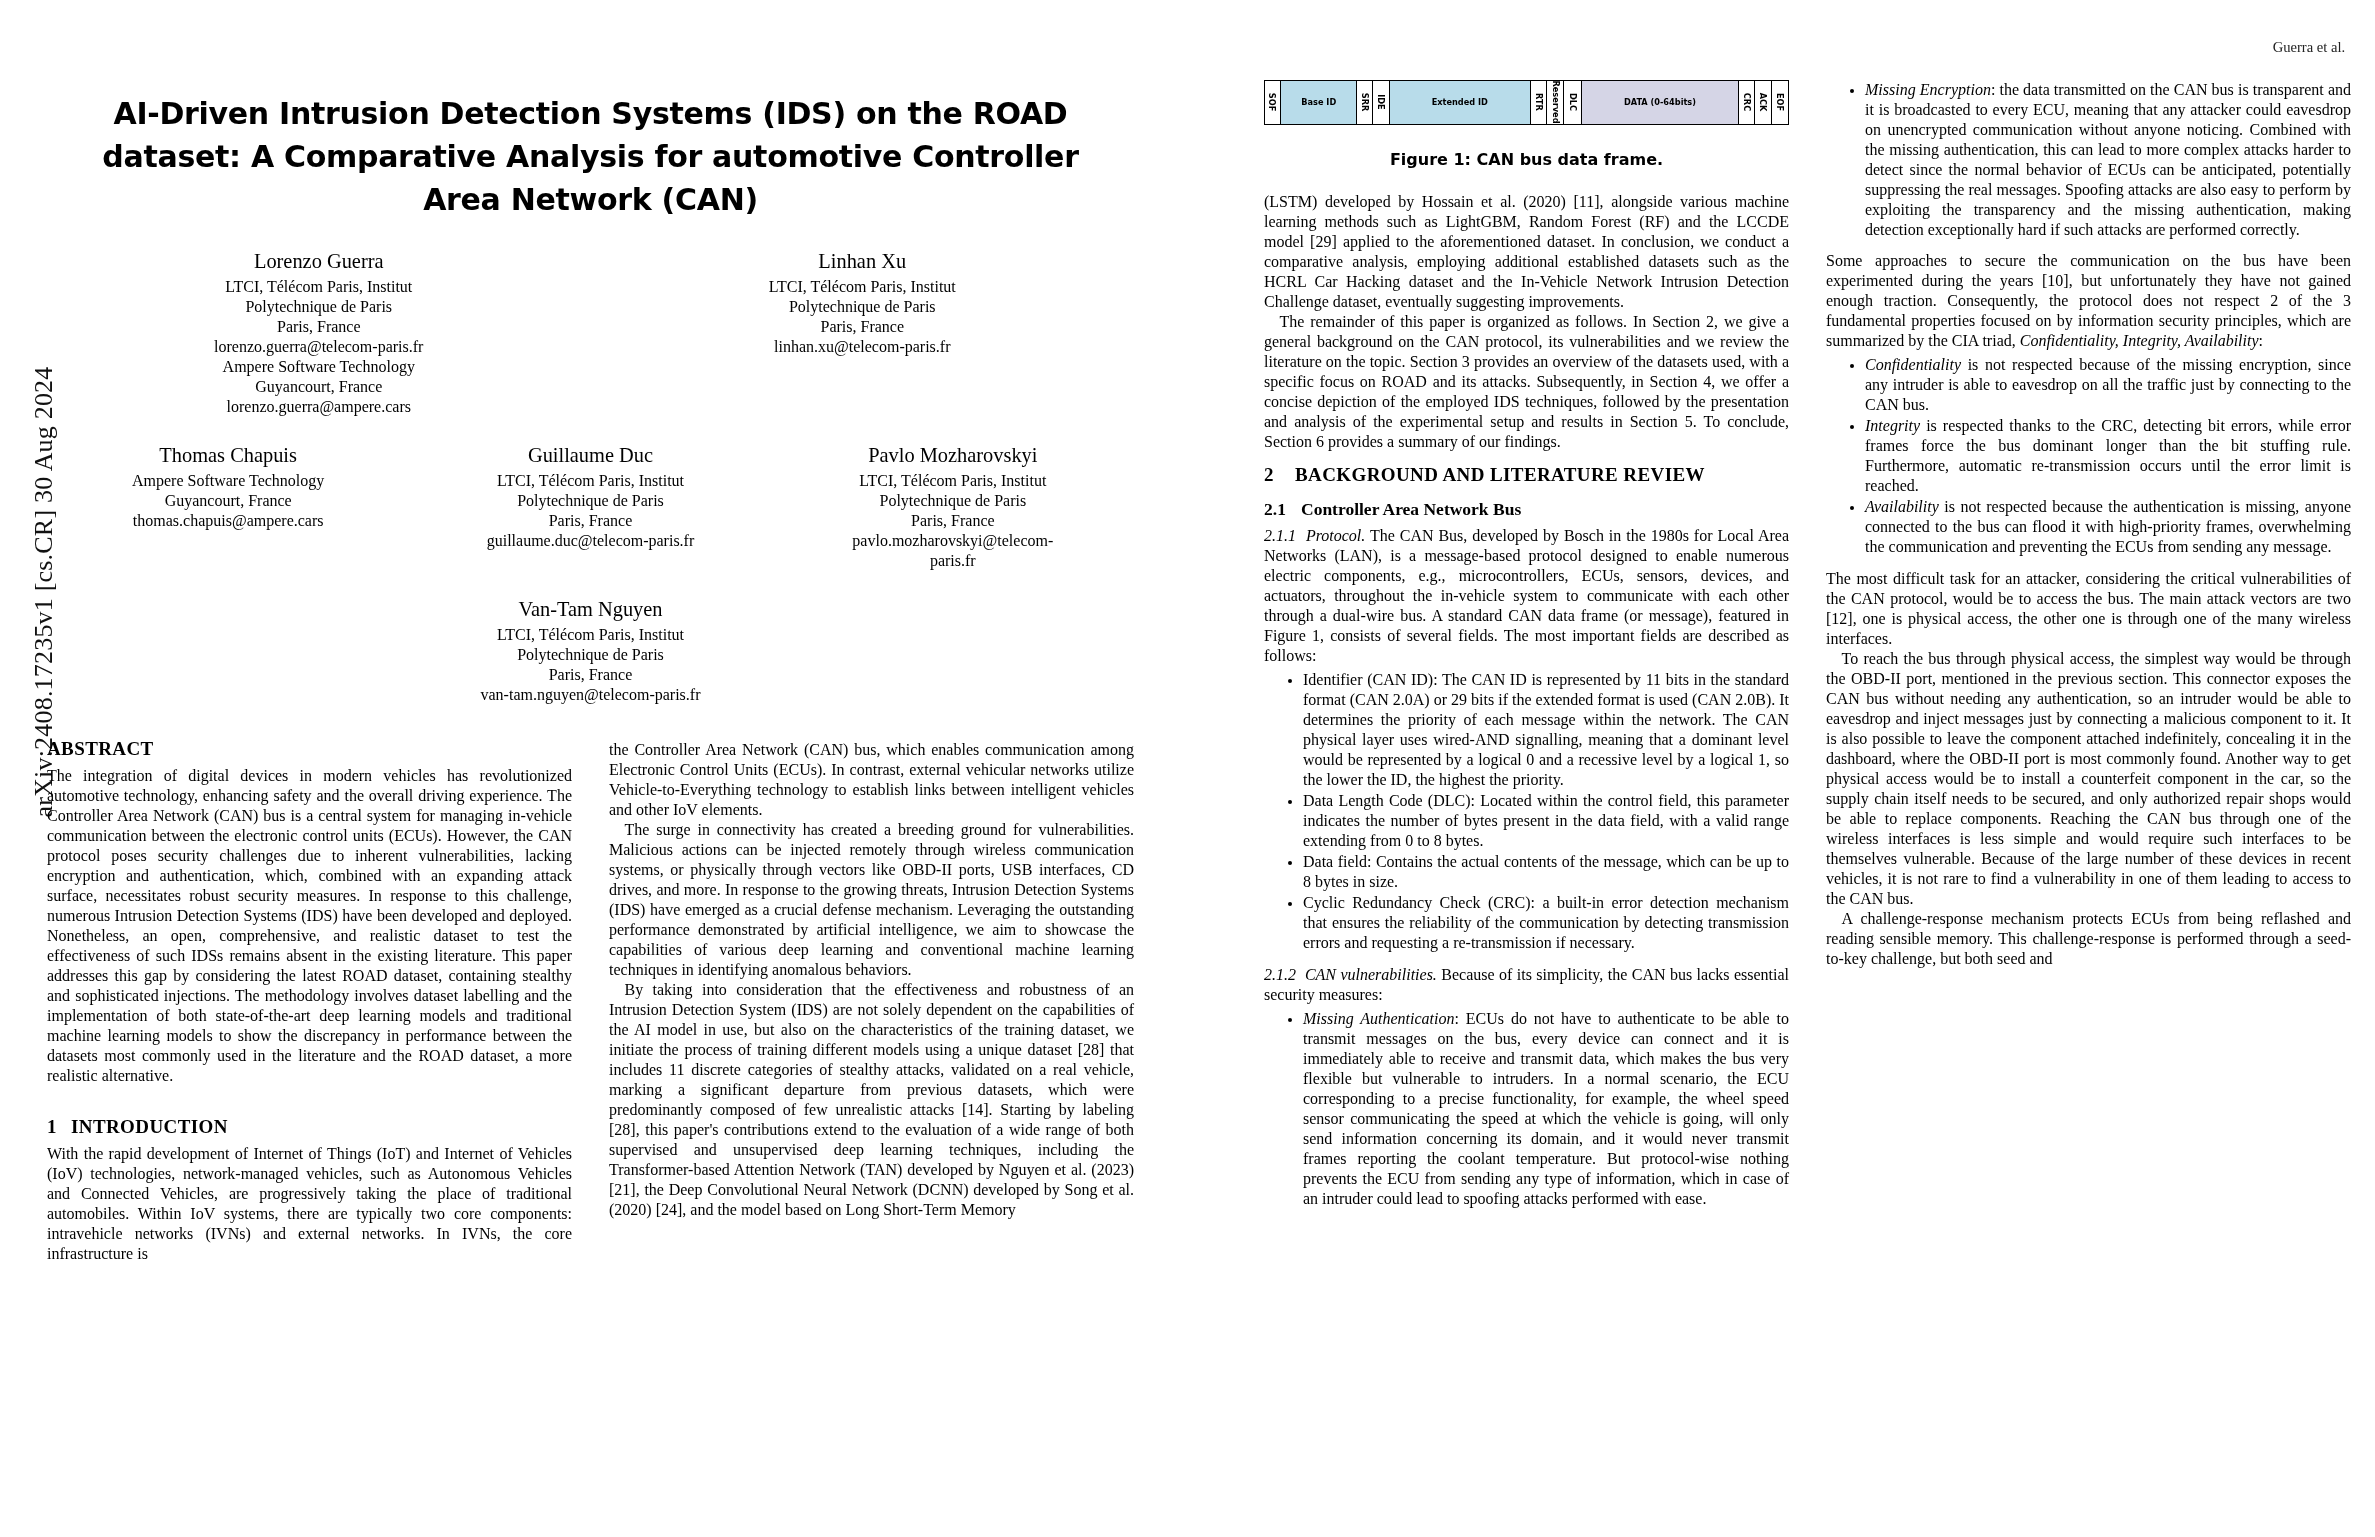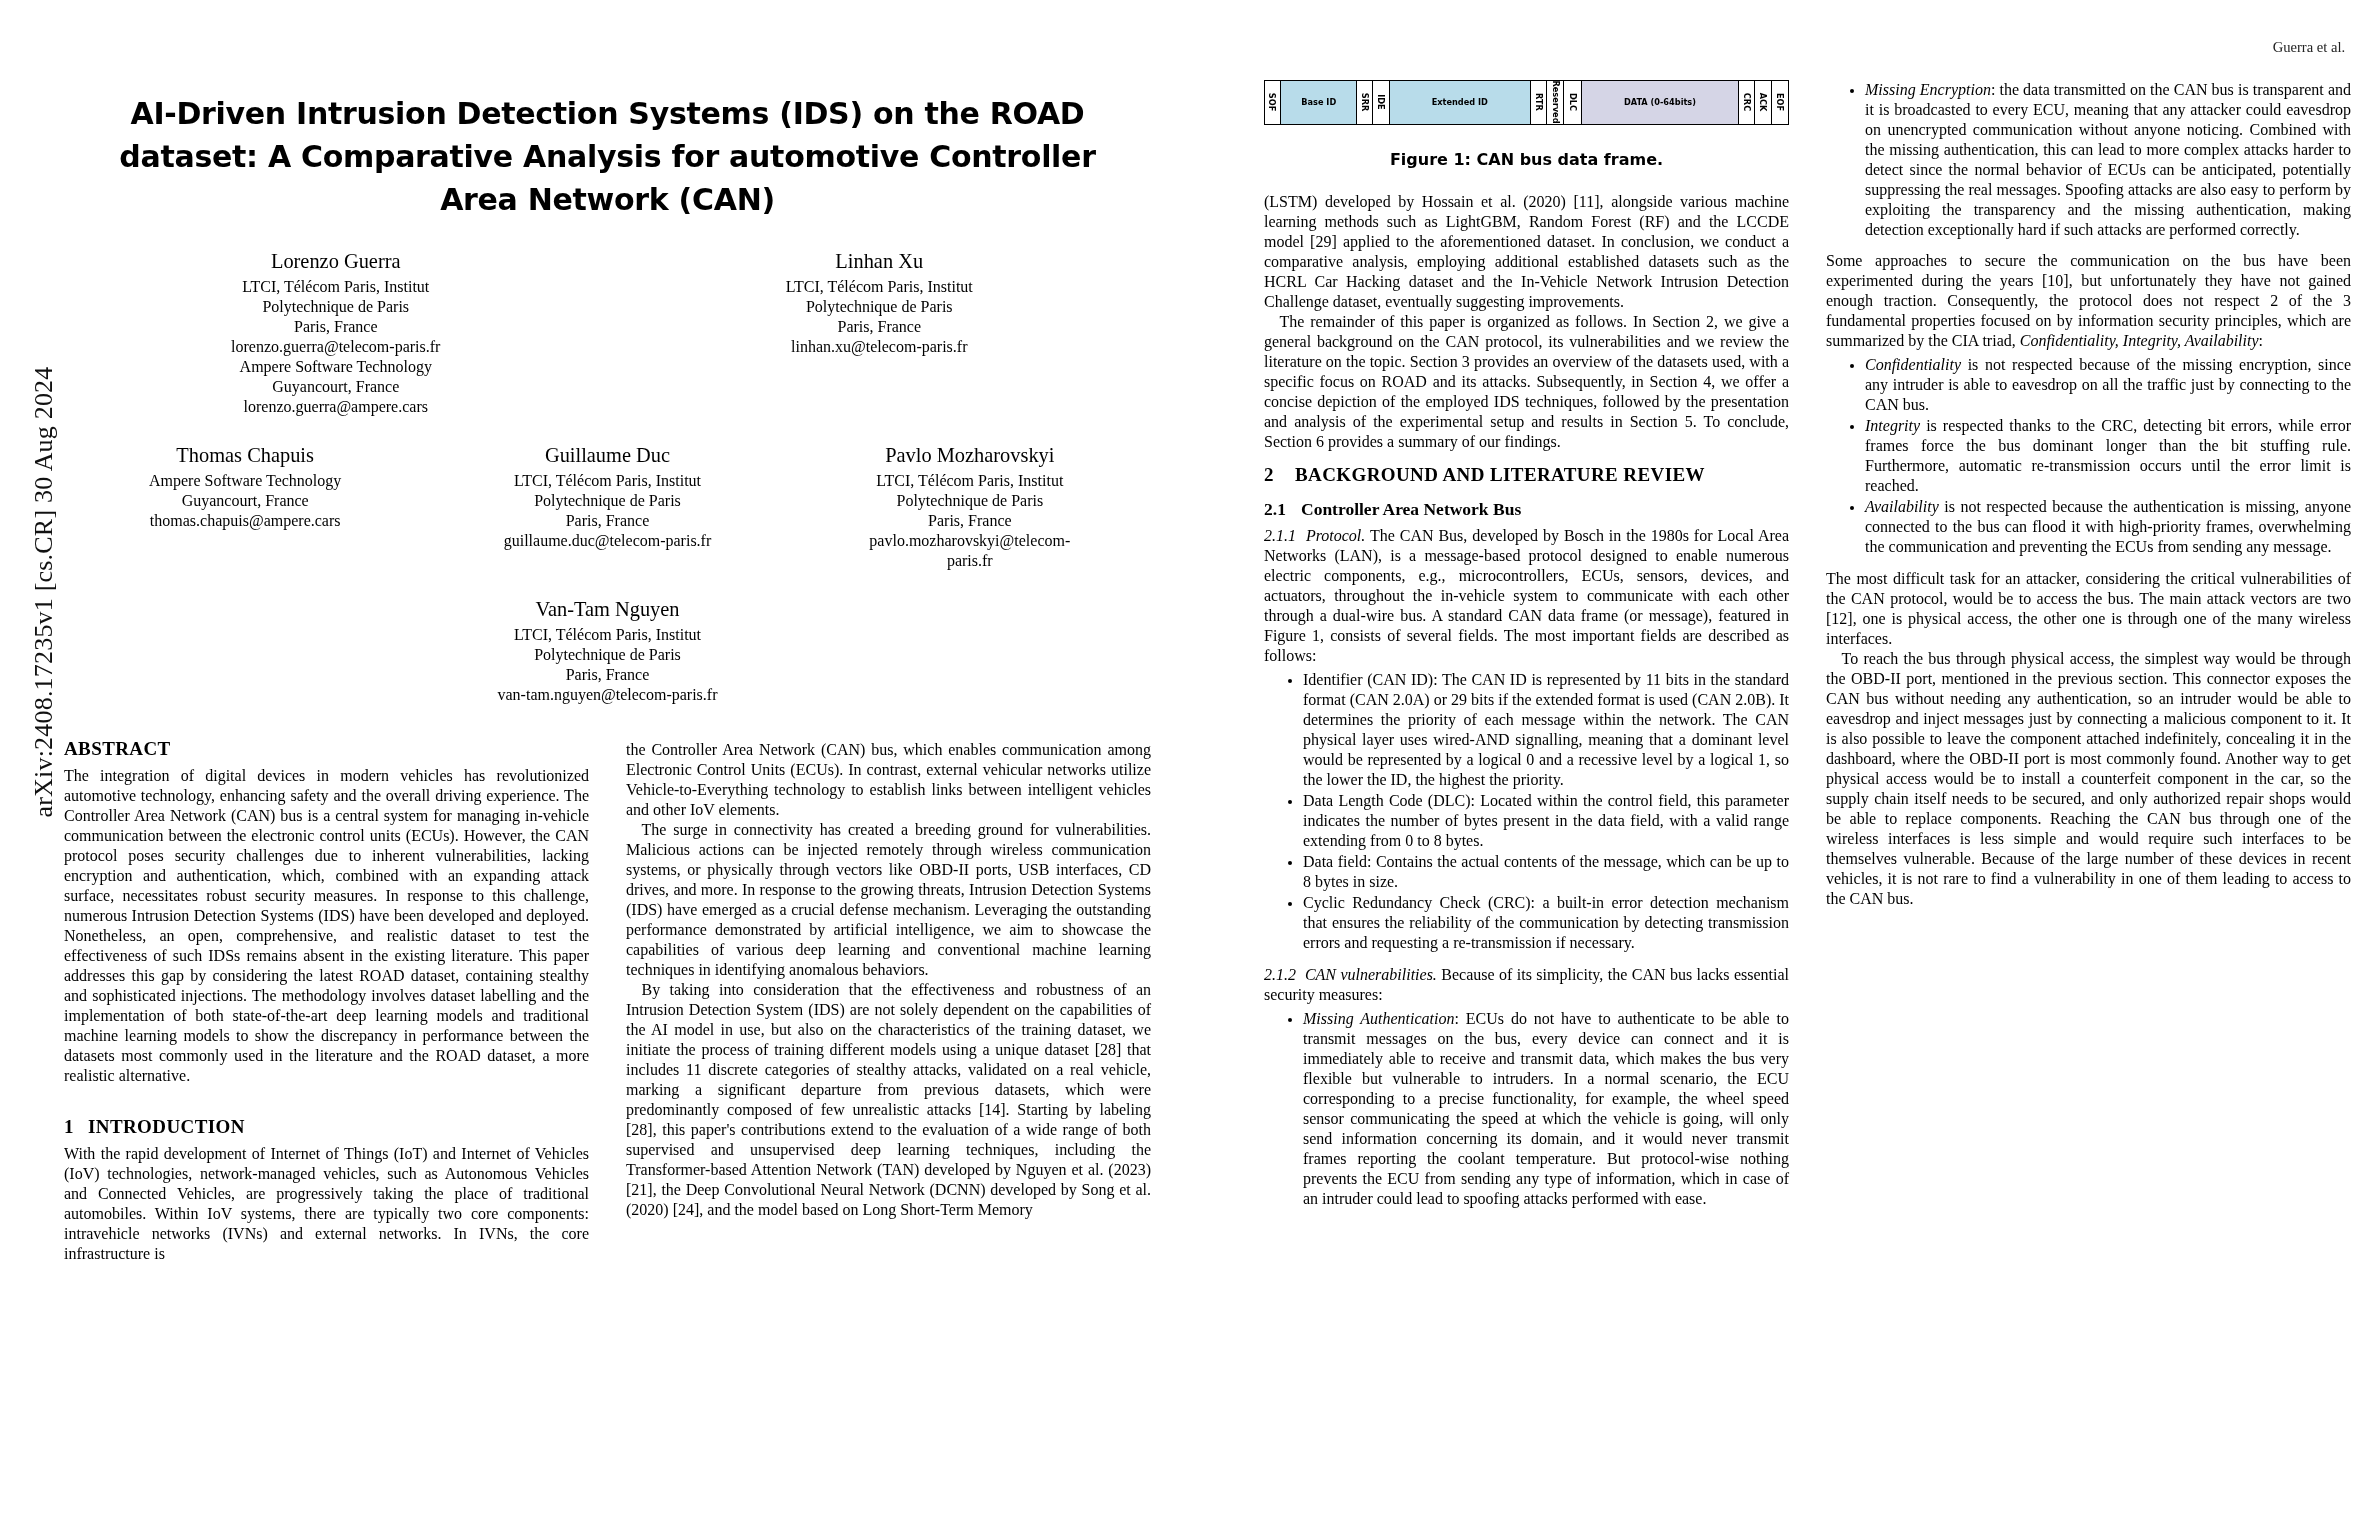--- a/index.html
+++ b/index.html
@@ -23,21 +23,21 @@
     transform-origin:center center;
     font-family:"Liberation Serif", serif;
     font-size:26px;
     letter-spacing:0.2px;
     color:#111;
     text-align:center;
     white-space:nowrap;
   }
 
   
-  #page1 { position:absolute; left:64px; top:39px; width:1087px; height:1456px; }
+  #page1 { position:absolute; left:47px; top:39px; width:1087px; height:1456px; }
 
   #paper-title {
     text-align:center;
     font-family:"DejaVu Sans", sans-serif;
     font-weight:bold;
     font-size:30px;
     line-height:43px;
     margin:53px 41px 0 41px;
     letter-spacing:-0.3px;
   }
@@ -321,18 +321,19 @@
         <ul class="bul">
           <li><span class="it">Confidentiality</span><span> is not respected because of the missing encryption, since any intruder is able to eavesdrop on all the traffic just by connecting to the CAN bus.</span></li>
           <li><span class="it">Integrity</span><span> is respected thanks to the CRC, detecting bit errors, while error frames force the bus dominant longer than the bit stuffing rule. Furthermore, automatic re-transmission occurs until the error limit is reached.</span></li>
           <li><span class="it">Availability</span><span> is not respected because the authentication is missing, anyone connected to the bus can flood it with high-priority frames, overwhelming the communication and preventing the ECUs from sending any message.</span></li>
         </ul>
 
         <div style="height:10.7px"></div>
 
         <p class="body">The most difficult task for an attacker, considering the critical vulnerabilities of the CAN protocol, would be to access the bus. The main attack vectors are two [12], one is physical access, the other one is through one of the many wireless interfaces.</p>
         <p class="body">To reach the bus through physical access, the simplest way would be through the OBD-II port, mentioned in the previous section. This connector exposes the CAN bus without needing any authentication, so an intruder would be able to eavesdrop and inject messages just by connecting a malicious component to it. It is also possible to leave the component attached indefinitely, concealing it in the dashboard, where the OBD-II port is most commonly found. Another way to get physical access would be to install a counterfeit component in the car, so the supply chain itself needs to be secured, and only authorized repair shops would be able to replace components. Reaching the CAN bus through one of the wireless interfaces is less simple and would require such interfaces to be themselves vulnerable. Because of the large number of these devices in recent vehicles, it is not rare to find a vulnerability in one of them leading to access to the CAN bus.</p>
+        <p class="body">A challenge-response mechanism protects ECUs from being reflashed and reading sensible memory. This challenge-response is performed through a seed-to-key challenge, but both seed and</p>
       </div>
     </div>
   </div>
 
 </div>
 
 
 </body></html>

